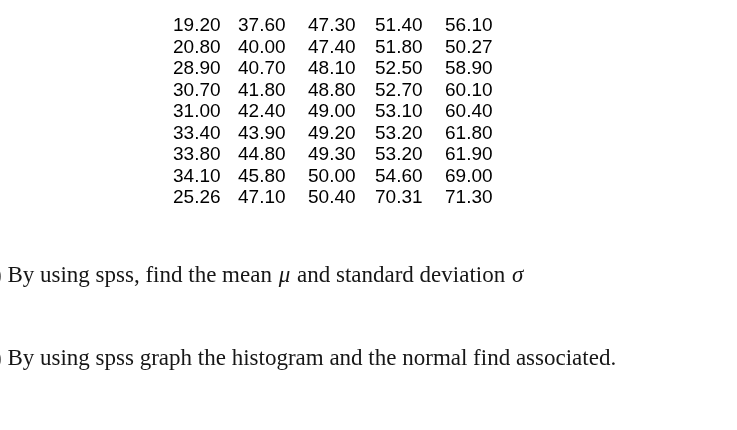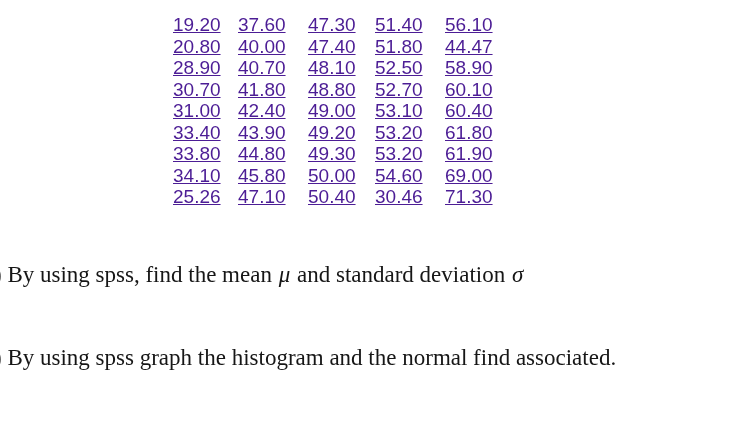--- a/index.html
+++ b/index.html
@@ -54,36 +54,36 @@
   .math {
     font-style: italic;
     padding: 0 1px;
   }
 </style>
 </head>
 <body>
 
 <div class="page" style="background: rgb(255, 255, 255);">
 
-  <table class="num-table" style="color: #4c1d95; text-decoration: underline;">
+  <table class="num-table" style="color: #000000;">
     <tbody>
 
     <tr>
         <td>19.20</td>
         <td>37.60</td>
         <td>47.30</td>
         <td>51.40</td>
         <td>56.10</td>
       </tr>
         <tr>
         <td>20.80</td>
         <td>40.00</td>
         <td>47.40</td>
         <td>51.80</td>
-        <td>44.47</td>
+        <td>50.27</td>
       </tr>
         <tr>
         <td>28.90</td>
         <td>40.70</td>
         <td>48.10</td>
         <td>52.50</td>
         <td>58.90</td>
       </tr>
         <tr>
         <td>30.70</td>
@@ -117,21 +117,21 @@
         <td>34.10</td>
         <td>45.80</td>
         <td>50.00</td>
         <td>54.60</td>
         <td>69.00</td>
       </tr>
         <tr>
         <td>25.26</td>
         <td>47.10</td>
         <td>50.40</td>
-        <td>30.46</td>
+        <td>70.31</td>
         <td>71.30</td>
       </tr>
       </tbody>
   </table>
 
   <div class="question q1">
     <span>) </span><span>By using spss, find the mean </span><span class="math">μ</span><span> and standard deviation </span><span class="math">σ</span>
   </div>
 
   <div class="question q2">

